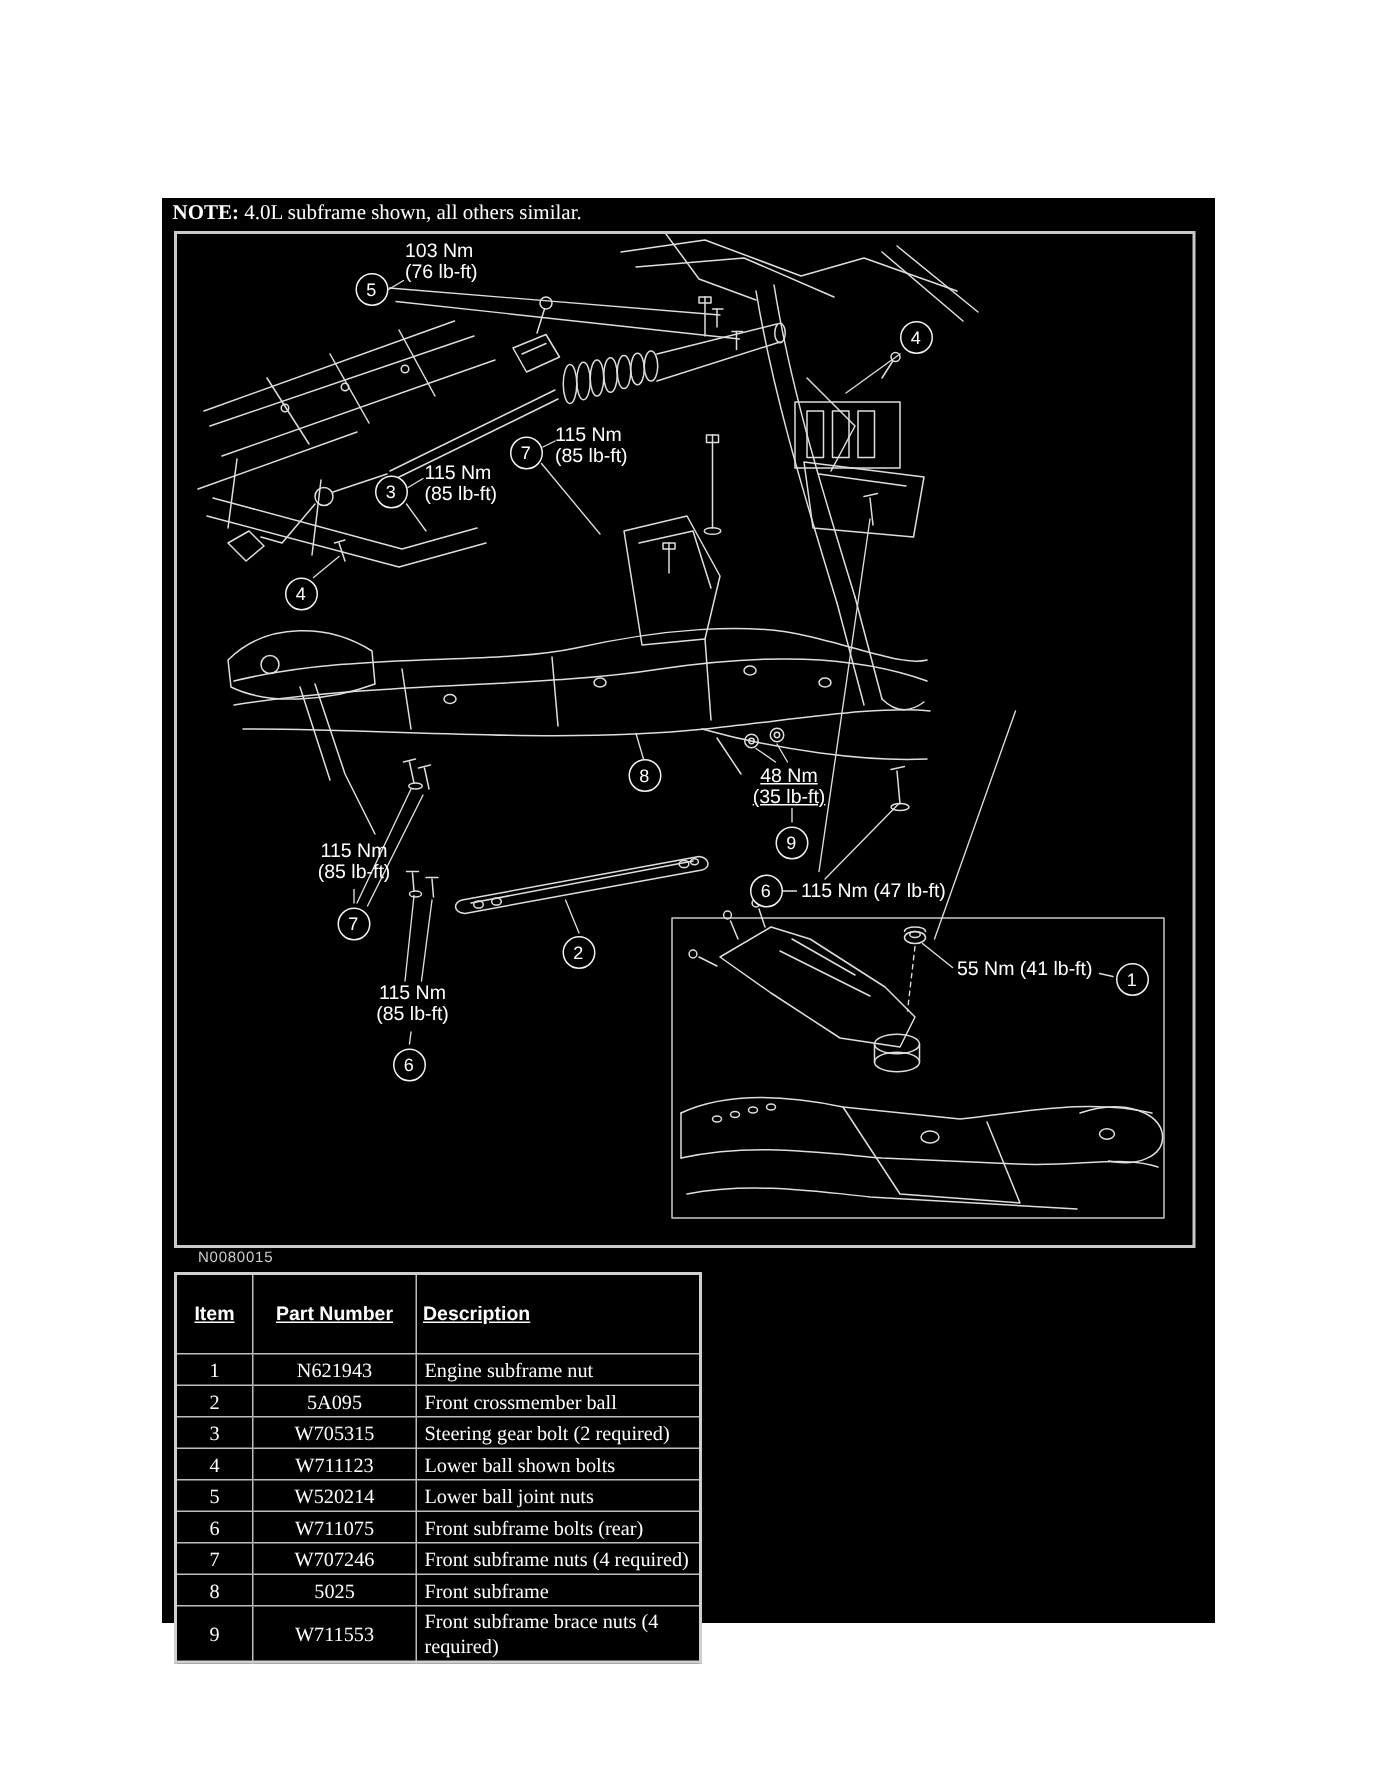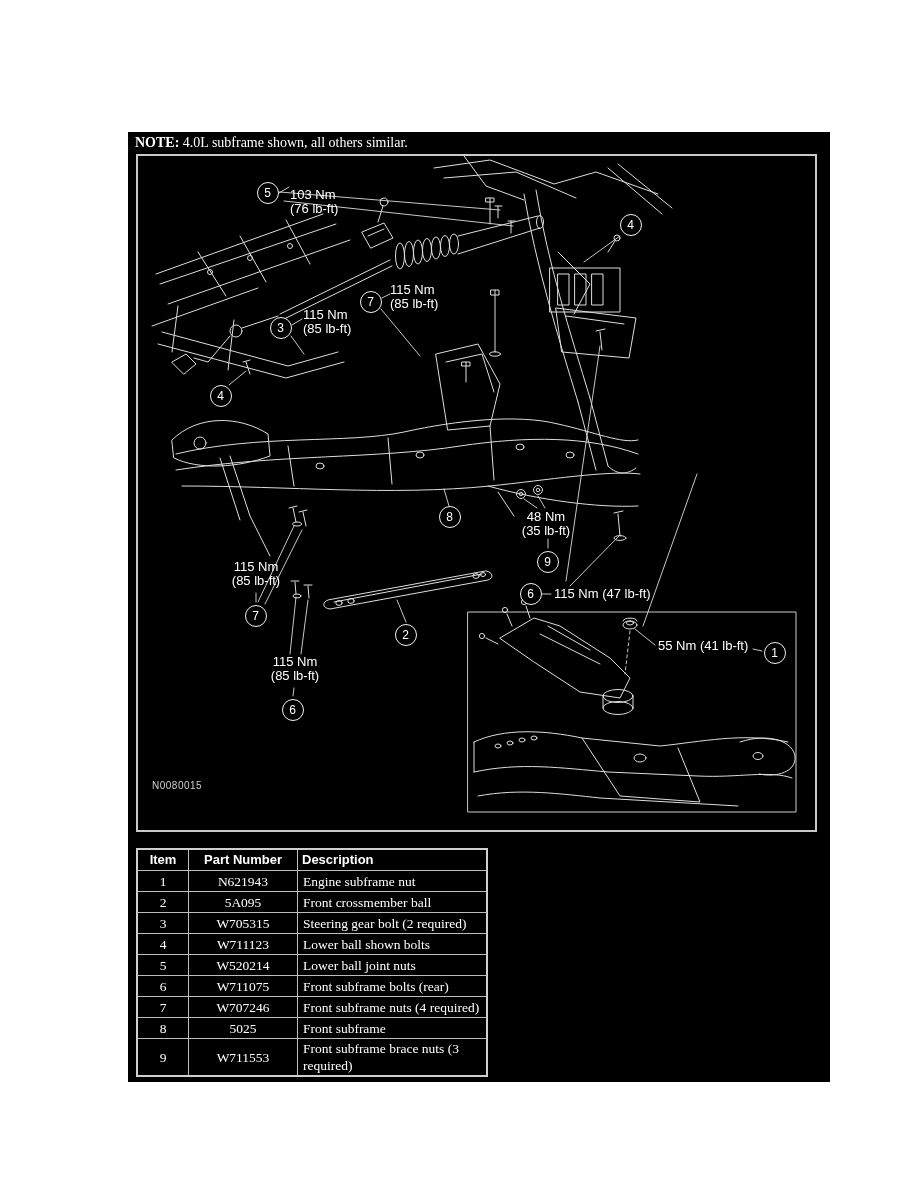--- a/index.html
+++ b/index.html
@@ -1,39 +1,39 @@
 <!DOCTYPE html>
 <html><head>
 <meta charset="utf-8">
 <style>
   html,body{margin:0;padding:0;background:#ffffff;}
   #stage{position:relative;width:918px;height:1188px;background:#ffffff;overflow:hidden;
          font-family:"Liberation Serif", serif;}
   
-  #panel{position:absolute;left:108px;top:132px;width:702px;height:950px;background:#000;margin-left:20px;}
+  #panel{position:absolute;left:108px;top:132px;width:702px;height:950px;background:#000;}
   
   .note{position:absolute;left:7px;top:2px;color:#fff;font:14px/18px "Liberation Serif", serif;white-space:nowrap;}
   .note b{font-weight:bold;}
   
   #figframe{position:absolute;left:8px;top:22px;width:677px;height:674px;border:2px solid #c9c9c9;background:#000;}
   #art{position:absolute;left:0;top:0;width:677px;height:674px;}
   
   .callout{position:absolute;width:20px;height:20px;border:1.5px solid #f2f2f2;border-radius:50%;
            background:#000;color:#fff;text-align:center;
            font:12px/20px "Liberation Sans", sans-serif;}
   
   .tlabel{position:absolute;color:#fff;font:13px/14px "Liberation Sans", sans-serif;white-space:nowrap;}
   .tlabel.ctr{text-align:center;width:90px;}
   
-  .figcode{position:absolute;left:14px;top:624px;color:#cfcfcf;font:10px "Liberation Sans", sans-serif;letter-spacing:.5px;}
+  .figcode{position:absolute;left:14px;top:677px;color:#cfcfcf;font:10px "Liberation Sans", sans-serif;letter-spacing:.5px;}
   
   #parts{position:absolute;left:8px;top:716px;border-collapse:collapse;background:#000;color:#fff;
          border:2px solid #cfcfcf;table-layout:fixed;}
   #parts th,#parts td{border:1px solid #bdbdbd;vertical-align:middle;}
-  #parts th{font:bold 13px/16px "Liberation Sans", sans-serif;padding:2px 4px;height:16px;}
+  #parts th{font:bold 13px/16px "Liberation Sans", sans-serif;padding:18px 4px;height:16px;text-decoration:underline;}
   #parts td{font:13.5px/17px "Liberation Serif", serif;padding:1px 5px;height:18px;}
   #parts .c-item{width:40px;text-align:center;}
   #parts .c-part{width:98px;text-align:center;}
   #parts .c-desc{width:178px;text-align:left;}
   #parts th.c-item,#parts th.c-part{text-align:center;}
   svg *{vector-effect:non-scaling-stroke;}
 </style>
 </head>
 <body>
 
@@ -242,33 +242,33 @@
       <div class="callout" style="left:131.5px;top:160.5px;">3</div>
       <div class="callout" style="left:71.5px;top:228.5px;">4</div>
       <div class="callout" style="left:300.5px;top:349.5px;">8</div>
       <div class="callout" style="left:398.5px;top:394.5px;">9</div>
       <div class="callout" style="left:381.5px;top:426.5px;">6</div>
       <div class="callout" style="left:106.5px;top:448.5px;">7</div>
       <div class="callout" style="left:256.5px;top:467.5px;">2</div>
       <div class="callout" style="left:143.5px;top:542.5px;">6</div>
       <div class="callout" style="left:625.5px;top:485.5px;">1</div>
 
-      <div class="tlabel" style="left:152px;top:32px;">
+      <div class="tlabel" style="left:152px;top:4px;">
         <div>103 Nm</div>
         <div>(76 lb-ft)</div>
       </div>
       <div class="tlabel" style="left:252px;top:127px;">
         <div>115 Nm</div>
         <div>(85 lb-ft)</div>
       </div>
       <div class="tlabel" style="left:165px;top:152px;">
         <div>115 Nm</div>
         <div>(85 lb-ft)</div>
       </div>
-      <div class="tlabel ctr" style="left:363px;top:354px;">
+      <div class="tlabel ctr" style="left:363px;top:354px;text-decoration:underline;">
         <div>48 Nm</div>
         <div>(35 lb-ft)</div>
       </div>
       <div class="tlabel" style="left:416px;top:431px;">
         <div>115 Nm (47 lb-ft)</div>
       </div>
       <div class="tlabel ctr" style="left:73px;top:404px;">
         <div>115 Nm</div>
         <div>(85 lb-ft)</div>
       </div>
@@ -328,19 +328,19 @@
           <td class="c-desc">Front subframe nuts (4 required)</td>
         </tr>
         <tr>
           <td class="c-item">8</td>
           <td class="c-part">5025</td>
           <td class="c-desc">Front subframe</td>
         </tr>
         <tr>
           <td class="c-item">9</td>
           <td class="c-part">W711553</td>
-          <td class="c-desc">Front subframe brace nuts (3 required)</td>
+          <td class="c-desc">Front subframe brace nuts (4 required)</td>
         </tr>
       </tbody>
     </table>
 
   </div>
 </div>
 
 </body></html>

